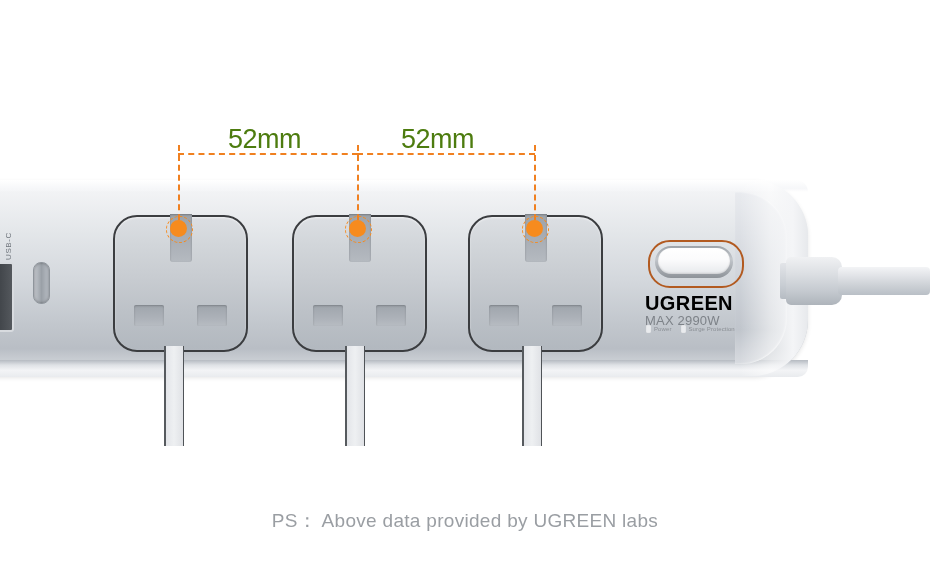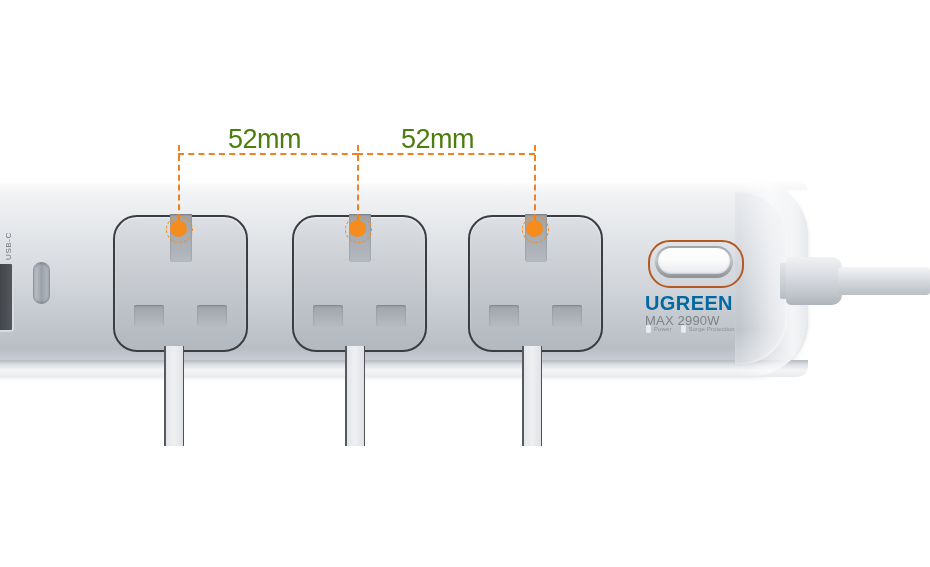--- a/index.html
+++ b/index.html
@@ -218,21 +218,21 @@
     border-radius: 13px;
     background: linear-gradient(180deg, #ffffff 0%, #fbfbfc 45%, #e7e9ec 100%);
     box-shadow: inset 0 -1px 2px rgba(0,0,0,0.12);
   }
 
   .brand-name {
     position: absolute;
     left: 645px; top: 292px;
     font-size: 20px;
     font-weight: bold;
-    color: #0369a1;
+    color: #000000;
     letter-spacing: 0.4px;
   }
   .brand-model {
     position: absolute;
     left: 645px; top: 313px;
     font-size: 13px;
     color: #7d8288;
     letter-spacing: 0.2px;
   }
   .led-row {
@@ -334,14 +334,15 @@
   <div class="meas-label" style="left:228px; top:124px;">52mm</div>
   <div class="meas-label" style="left:401px; top:124px;">52mm</div>
 
   <div class="dot-ring" style="left:166px; top:216px;"></div>
   <div class="dot" style="left:170px; top:220px;"></div>
   <div class="dot-ring" style="left:345px; top:216px;"></div>
   <div class="dot" style="left:349px; top:220px;"></div>
   <div class="dot-ring" style="left:522px; top:216px;"></div>
   <div class="dot" style="left:526px; top:220px;"></div>
 
+  <div class="caption">PS： Above data provided by UGREEN labs</div>
 
 </div>
 
 </body></html>

